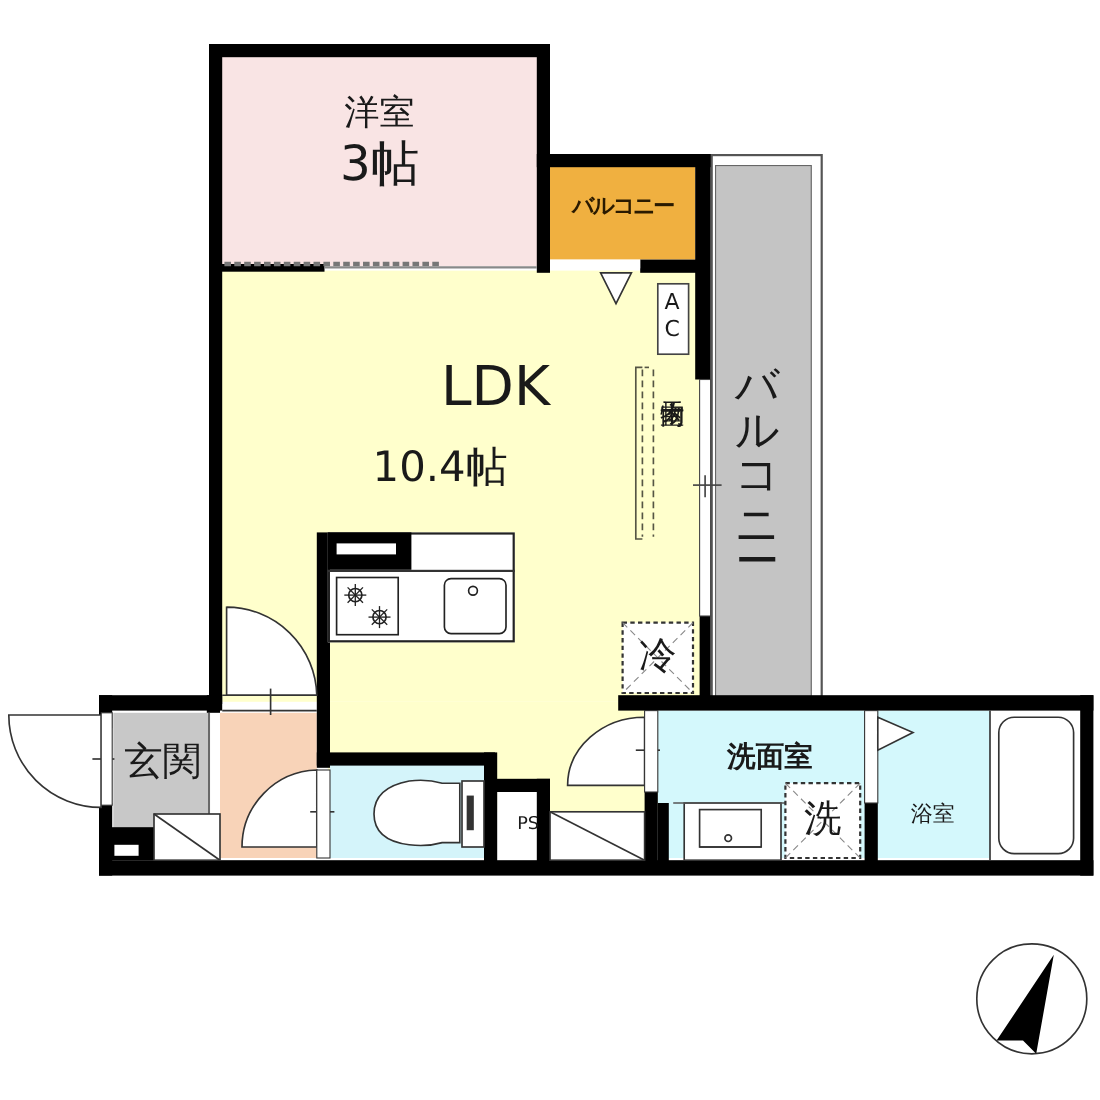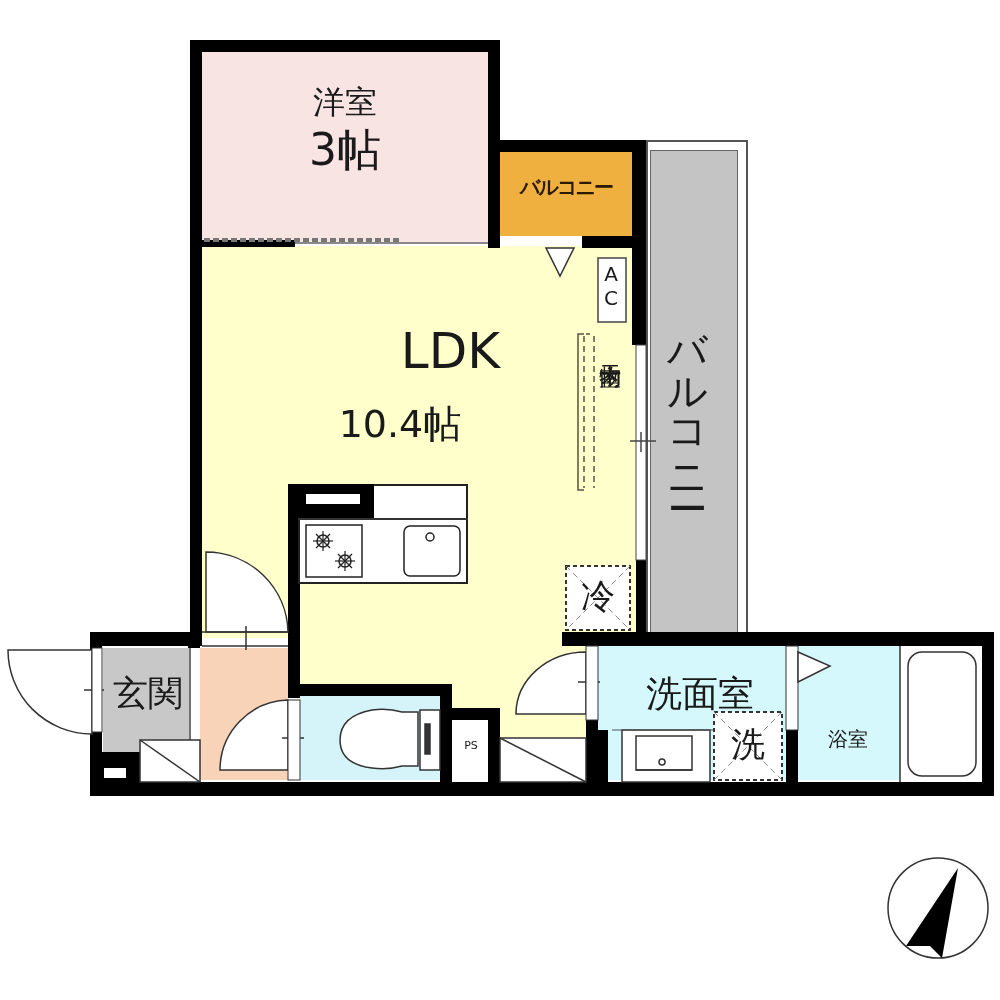--- a/index.html
+++ b/index.html
@@ -202,19 +202,19 @@
 <div class="lbl vtext" style="left:666px;top:306px;font-size:40px;">バルコニー</div>
 
 <div class="lbl vtext" style="left:600px;top:262px;font-size:20px;">AC</div>
 
 <div class="lbl vtext" style="left:598px;top:348px;font-size:22px;">室内物干</div>
 
 <div class="lbl" style="left:566px;top:578px;width:64px;font-size:34px;">冷</div>
 
 <div class="lbl" style="left:106px;top:674px;width:84px;font-size:35px;">玄関</div>
 
-<div class="lbl" style="left:452px;top:740px;width:38px;font-size:11px;">PS</div>
-
-<div class="lbl" style="left:620px;top:674px;width:160px;font-size:36px;">洗面室</div>
+<div class="lbl" style="left:452px;top:740px;width:38px;font-size:16px;text-align:right;">PS</div>
+
+<div class="lbl" style="left:620px;top:674px;width:160px;font-size:26px;font-weight:bold;">洗面室</div>
 
 <div class="lbl" style="left:714px;top:726px;width:68px;font-size:34px;">洗</div>
 
 <div class="lbl" style="left:796px;top:728px;width:104px;font-size:20px;">浴室</div>
 
 </body></html>

